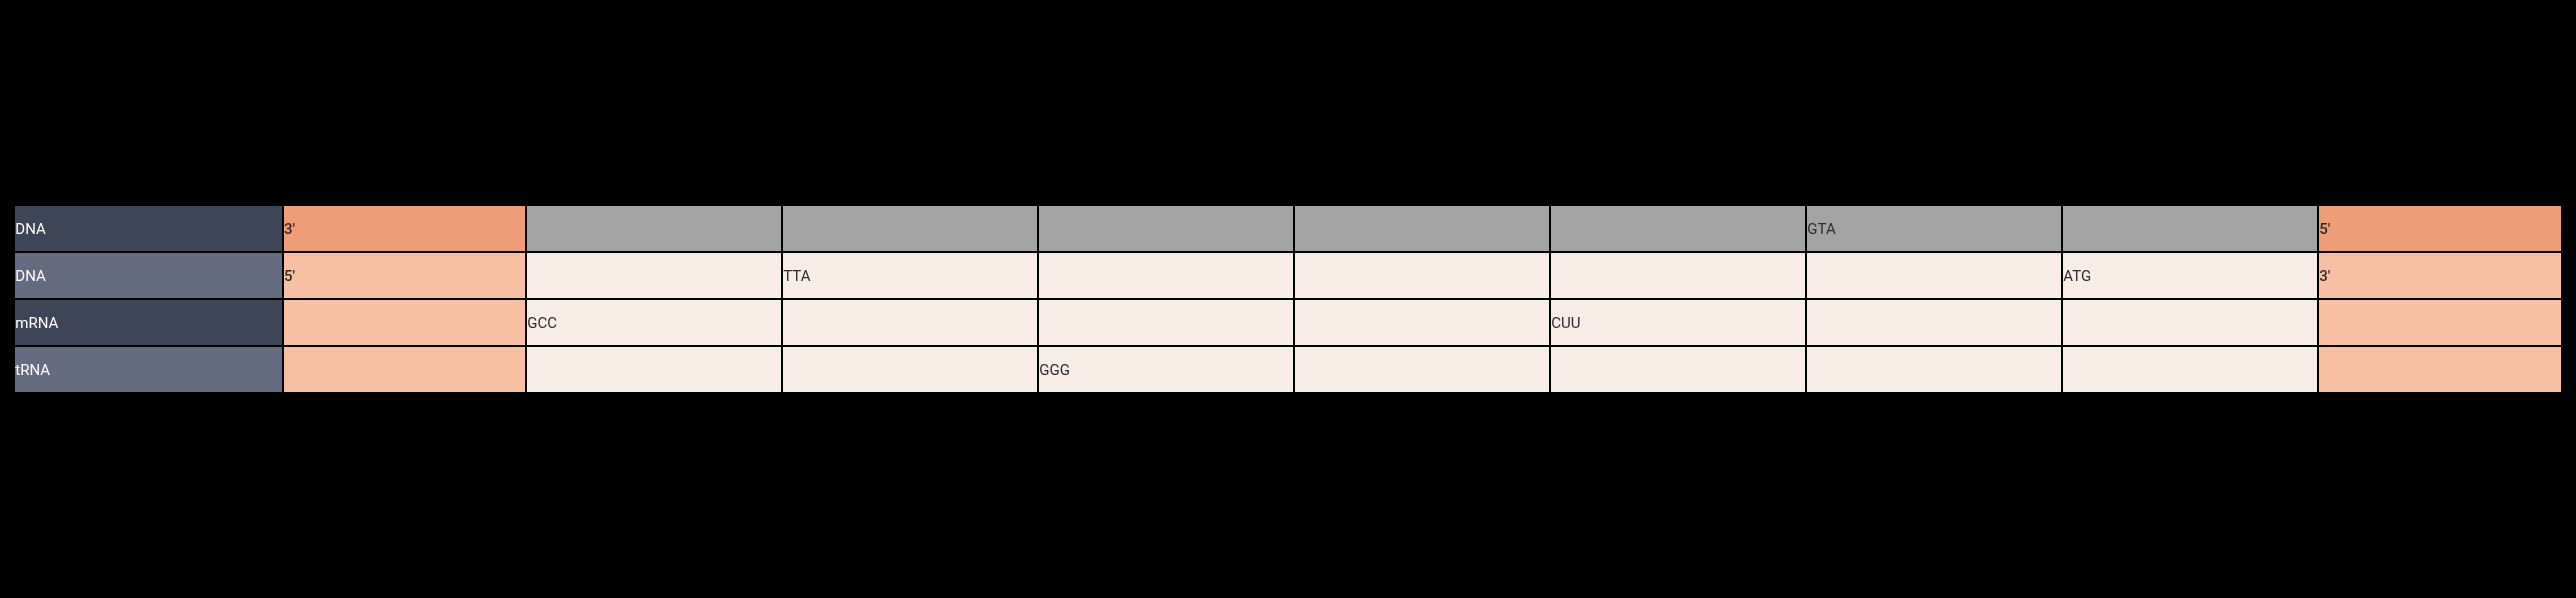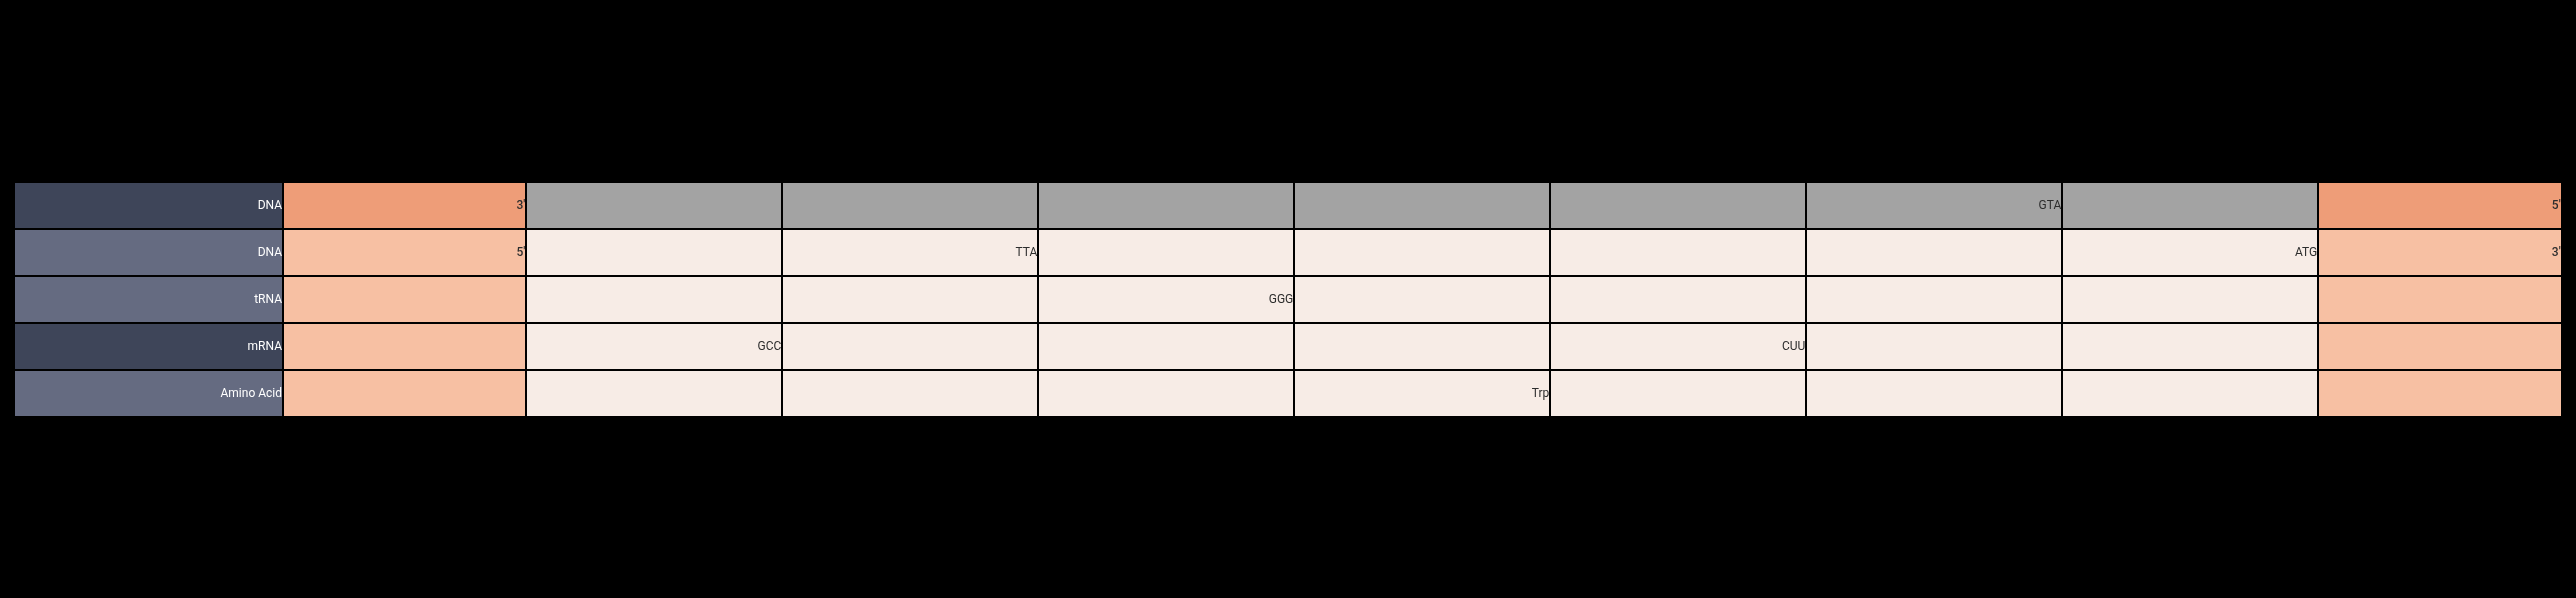--- a/index.html
+++ b/index.html
@@ -18,23 +18,23 @@
   }
   table {
     width: 100%;
     border-collapse: separate;
     border-spacing: 2px;
     background: #000;
     table-layout: fixed;
   }
   td {
     height: 45px;
-    text-align: right;
+    text-align: left;
     vertical-align: middle;
-    font-size: 12px;
+    font-size: 15px;
     font-weight: 400;
     color: #2d2d2d;
   }
   
   col.c-label { width: 10.5%; }
   col.c-end   { width: 9.5%; }
   col.c-data  { width: 10%; }
 
   
   .hdr-dark   { background: #3e4559; color: #fff; }
@@ -86,50 +86,38 @@
           <td class="body-light"></td>
           <td class="body-light">TTA</td>
           <td class="body-light"></td>
           <td class="body-light"></td>
           <td class="body-light"></td>
           <td class="body-light"></td>
           <td class="body-light">ATG</td>
           <td class="end-light">3'</td>
         </tr>
         <tr>
-          <td class="hdr-mid">tRNA</td>
-          <td class="end-light"></td>
-          <td class="body-light"></td>
-          <td class="body-light"></td>
-          <td class="body-light">GGG</td>
-          <td class="body-light"></td>
-          <td class="body-light"></td>
-          <td class="body-light"></td>
-          <td class="body-light"></td>
-          <td class="end-light"></td>
-        </tr>
-        <tr>
           <td class="hdr-dark">mRNA</td>
           <td class="end-light"></td>
           <td class="body-light">GCC</td>
           <td class="body-light"></td>
           <td class="body-light"></td>
           <td class="body-light"></td>
           <td class="body-light">CUU</td>
           <td class="body-light"></td>
           <td class="body-light"></td>
           <td class="end-light"></td>
         </tr>
         <tr>
-          <td class="hdr-mid">Amino Acid</td>
+          <td class="hdr-mid">tRNA</td>
           <td class="end-light"></td>
           <td class="body-light"></td>
           <td class="body-light"></td>
+          <td class="body-light">GGG</td>
           <td class="body-light"></td>
-          <td class="body-light">Trp</td>
           <td class="body-light"></td>
           <td class="body-light"></td>
           <td class="body-light"></td>
           <td class="end-light"></td>
         </tr>
       </tbody>
   </table>
 </div>
 
 

